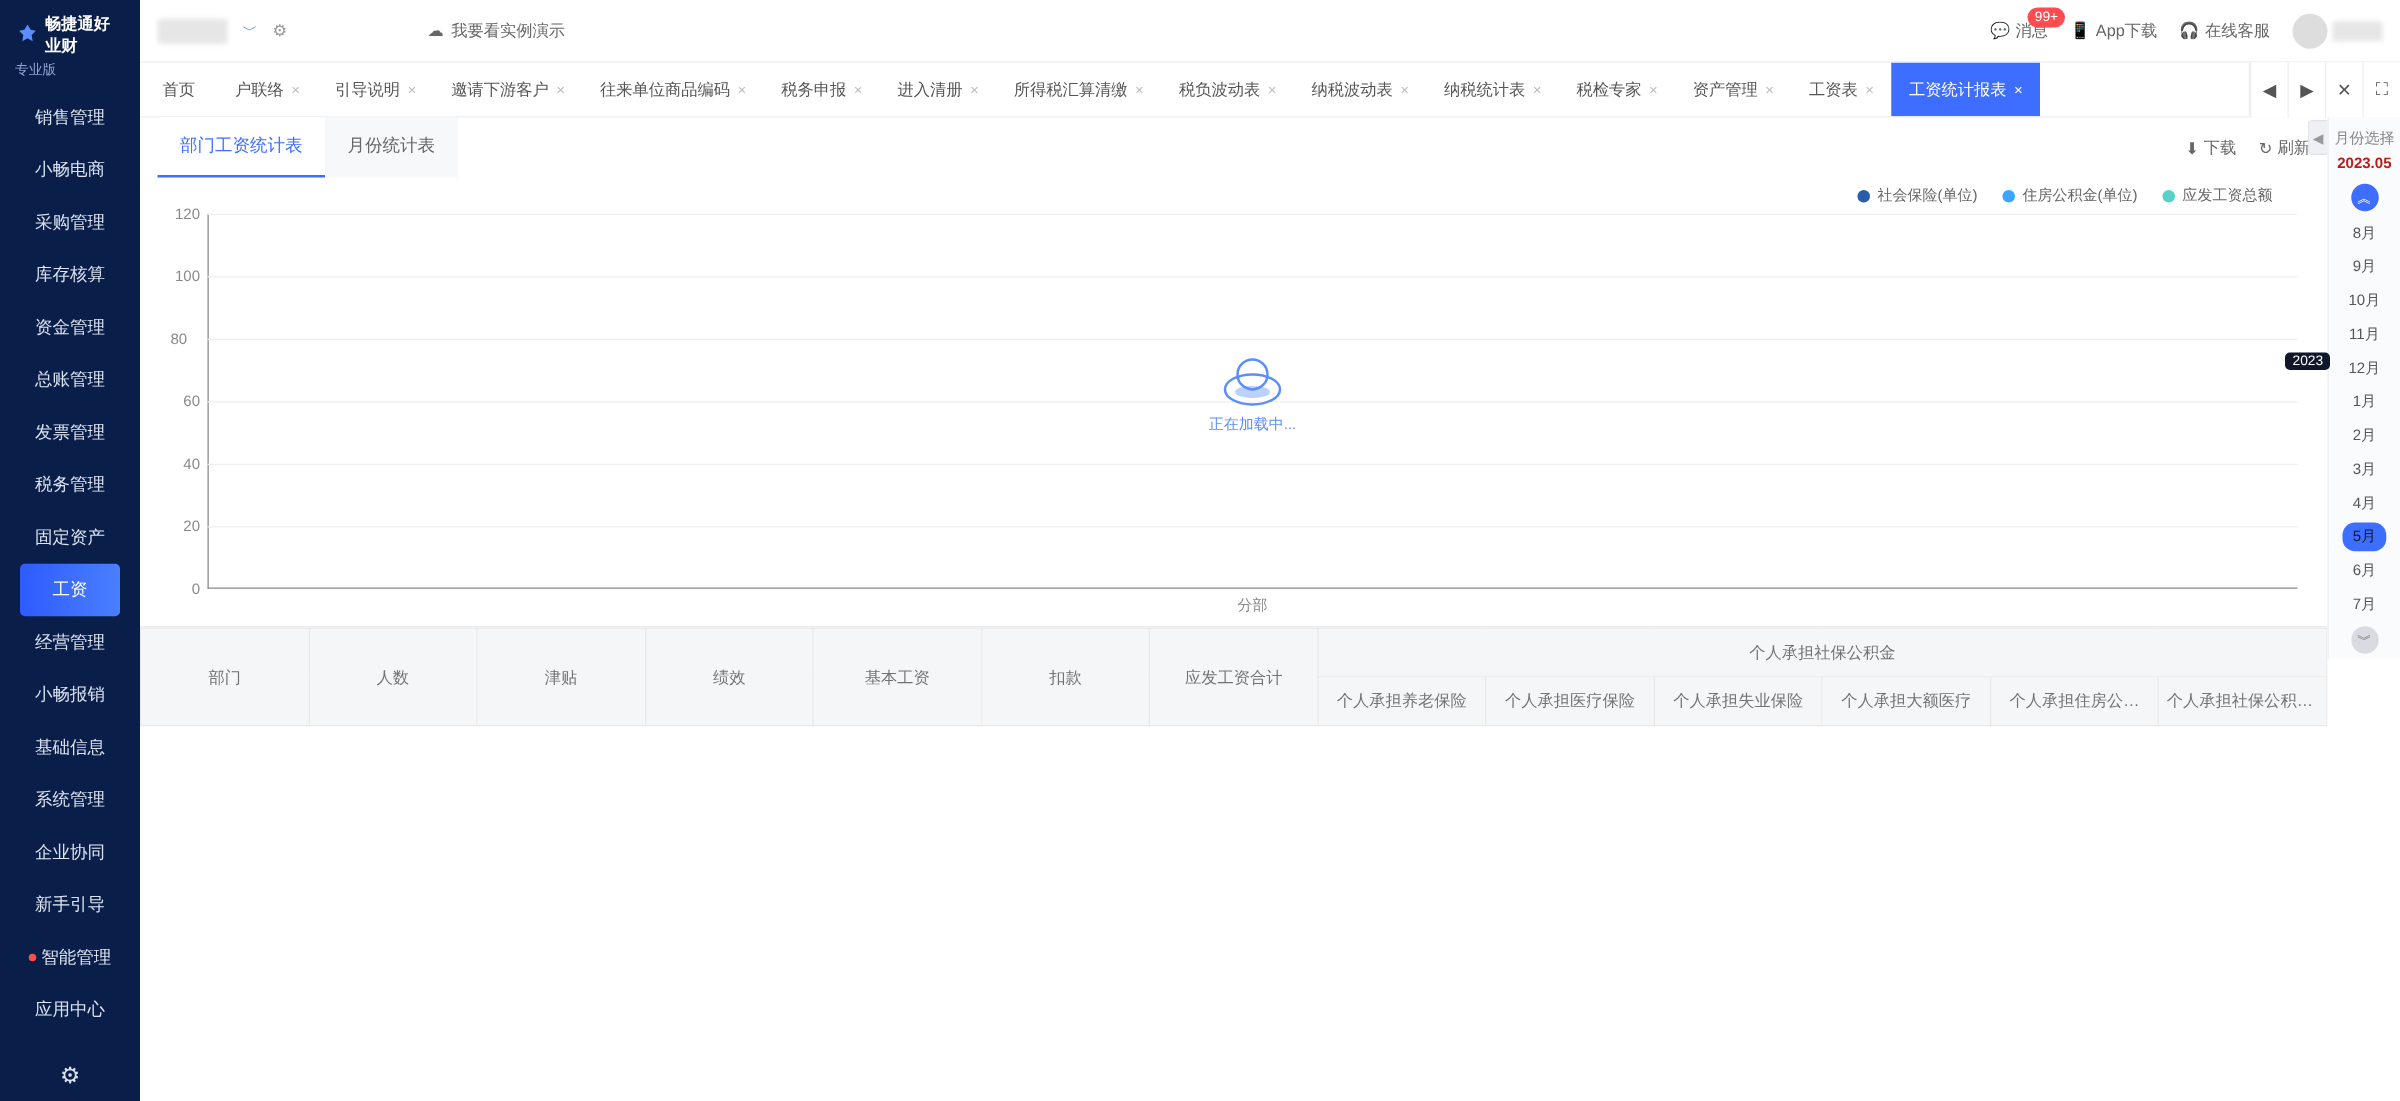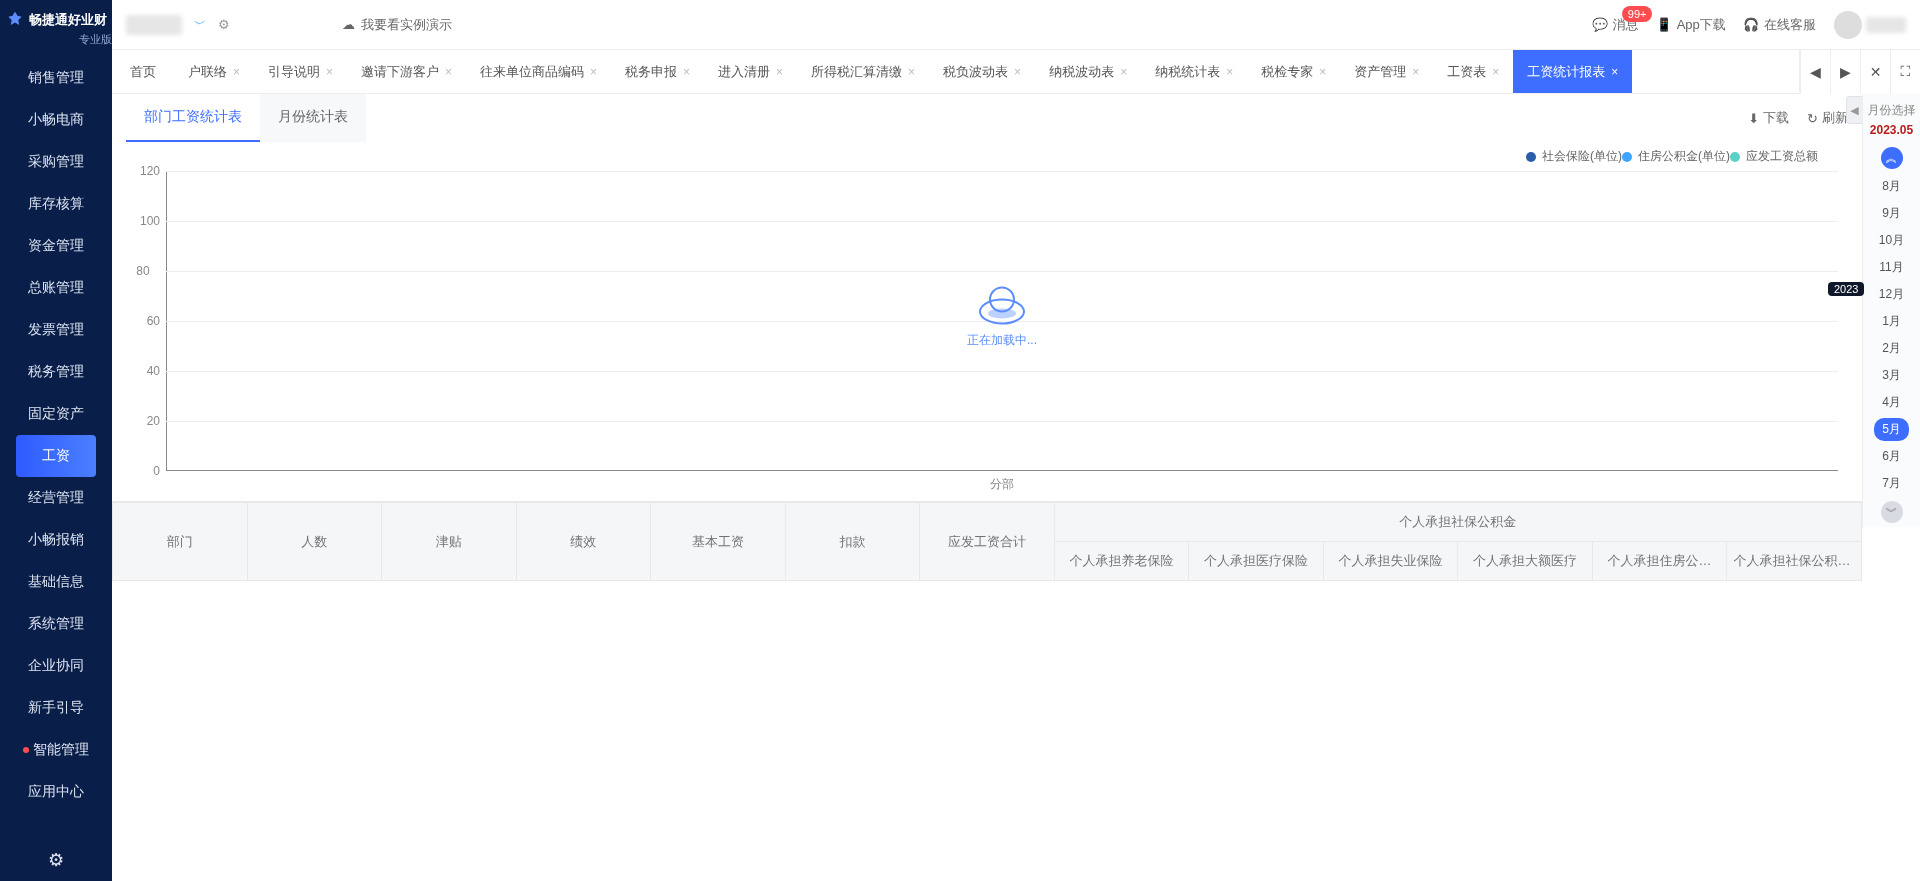--- a/index.html
+++ b/index.html
@@ -1,21 +1,21 @@
 <!DOCTYPE html>
 <html><head>
 <meta charset="utf-8">
 <style>
 * { margin: 0; padding: 0; box-sizing: border-box; }
 body { font-family: "Microsoft YaHei", Arial, sans-serif; font-size: 13px; color: #333; background: #fff; overflow: hidden; }
 .app { display: flex; height: 881px; width: 1920px; }
 
 
 .sidebar { width: 112px; background: #0a1e4a; color: #fff; display: flex; flex-direction: column; }
-.logo-area { padding: 10px 0; text-align: right; }
+.logo-area { padding: 10px 12px; text-align: left; }
 .logo-row { display: flex; align-items: center; justify-content: center; gap: 4px; font-size: 13px; font-weight: bold; }
 .logo-icon { width: 20px; height: 20px; display: inline-flex; align-items: center; justify-content: center; }
 .logo-sub { font-size: 11px; color: #8fa5d0; margin-top: 2px; }
 .side-menu { flex: 1; overflow-y: auto; }
 .side-item { padding: 12px 0; text-align: center; font-size: 14px; cursor: pointer; color: #dce3f0; }
 .side-item.active { background: linear-gradient(90deg, #2e5bff, #4a7fff); color: #fff; border-radius: 4px; margin: 0 16px; }
 .side-item .dot { display: inline-block; width: 6px; height: 6px; background: #ff4d4f; border-radius: 50%; margin-right: 4px; vertical-align: middle; }
 .side-footer { padding: 10px 0; text-align: center; font-size: 18px; color: #dce3f0; }
 
 
@@ -57,21 +57,21 @@
 .subtabs-spacer { flex: 1; }
 .page-actions { display: flex; gap: 18px; color: #666; font-size: 13px; }
 .page-action { display: flex; align-items: center; gap: 4px; cursor: pointer; }
 
 .filter-row { padding: 10px 14px; display: flex; align-items: center; gap: 10px; font-size: 13px; }
 .select { border: 1px solid #ddd; border-radius: 3px; padding: 6px 30px 6px 10px; min-width: 210px; position: relative; background: #fff; cursor: pointer; }
 .select::after { content: ""; position: absolute; right: 10px; top: 50%; width: 0; height: 0; border-left: 5px solid transparent; border-right: 5px solid transparent; border-top: 6px solid #bbb; transform: translateY(-50%); }
 
 
 .chart-wrap { padding: 0 14px 10px 14px; }
-.legend { display: flex; justify-content: flex-end; padding: 6px 30px; font-size: 12px; color: #666; }
+.legend { display: flex; justify-content: flex-end; gap: 20px; padding: 6px 30px; font-size: 12px; color: #666; }
 .legend-item { display: flex; align-items: center; gap: 6px; }
 .legend-dot { width: 10px; height: 10px; border-radius: 50%; }
 .chart { position: relative; height: 320px; margin-left: 40px; margin-right: 10px; }
 .y-tick { position: absolute; right: 8px; font-size: 12px; color: #888; transform: translateY(-50%); }
 .grid-line { position: absolute; left: 0; right: 0; border-top: 1px solid #eee; }
 .axis-line-y { position: absolute; left: 0; top: 0; bottom: 20px; border-left: 1px solid #888; }
 .axis-line-x { position: absolute; left: 0; right: 0; bottom: 20px; border-top: 1px solid #888; }
 .x-label { position: absolute; bottom: -2px; left: 50%; transform: translateX(-50%); font-size: 12px; color: #888; }
 .loading { position: absolute; left: 50%; top: 45%; transform: translate(-50%,-50%); text-align: center; color: #5b8dff; font-size: 12px; }
 .loading-cloud { width: 60px; height: 44px; margin: 0 auto 6px; }
@@ -83,21 +83,21 @@
 .table-body-empty { height: 230px; }
 
 
 .date-panel { width: 58px; border-left: 1px solid #eee; display: flex; flex-direction: column; align-items: center; padding-top: 4px; font-size: 12px; color: #555; background: #fafbfc; }
 .date-title { font-size: 12px; color: #888; padding: 4px 0; }
 .date-current { font-weight: bold; color: #b91c1c; padding-bottom: 6px; }
 .date-scroll-btn { width: 22px; height: 22px; border-radius: 50%; background: #3d6eff; color: #fff; display: flex; align-items: center; justify-content: center; cursor: pointer; margin: 4px 0; font-size: 12px; }
 .date-scroll-btn.dim { background: #d8dbe2; color: #888; }
 .date-list { display: flex; flex-direction: column; align-items: center; gap: 4px; padding: 2px 0; width: 100%; }
 .date-item { padding: 3px 8px; border-radius: 10px; cursor: pointer; }
-.date-item.active { background: #3d6eff; color: #ffffff; }
+.date-item.active { background: #3d6eff; color: #0f172a; }
 .date-panel-outer { position: relative; }
 .collapse-handle { position: absolute; left: -16px; top: 2px; width: 16px; height: 28px; background: #eef0f4; border: 1px solid #e0e2e8; border-right: none; border-radius: 4px 0 0 4px; display: flex; align-items: center; justify-content: center; color: #999; cursor: pointer; font-size: 11px; }
 .year-badge { position: absolute; left: -34px; top: 188px; background: #0f172a; color: #fff; border-radius: 4px; padding: 1px 6px; font-size: 11px; }
 
 svg { display: block; }
 </style>
 </head>
 <body>
 
 <div class="app">

